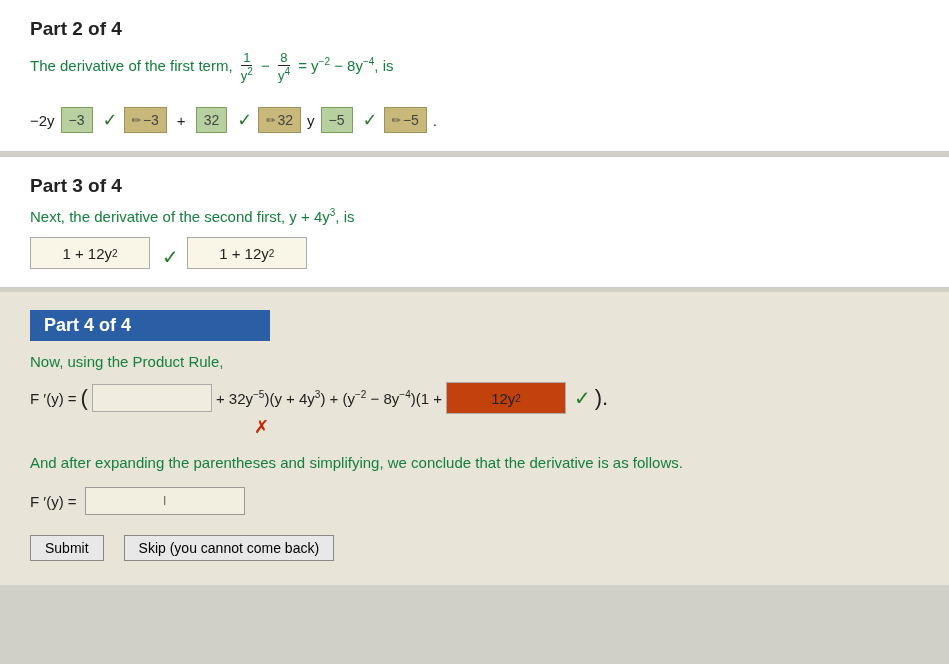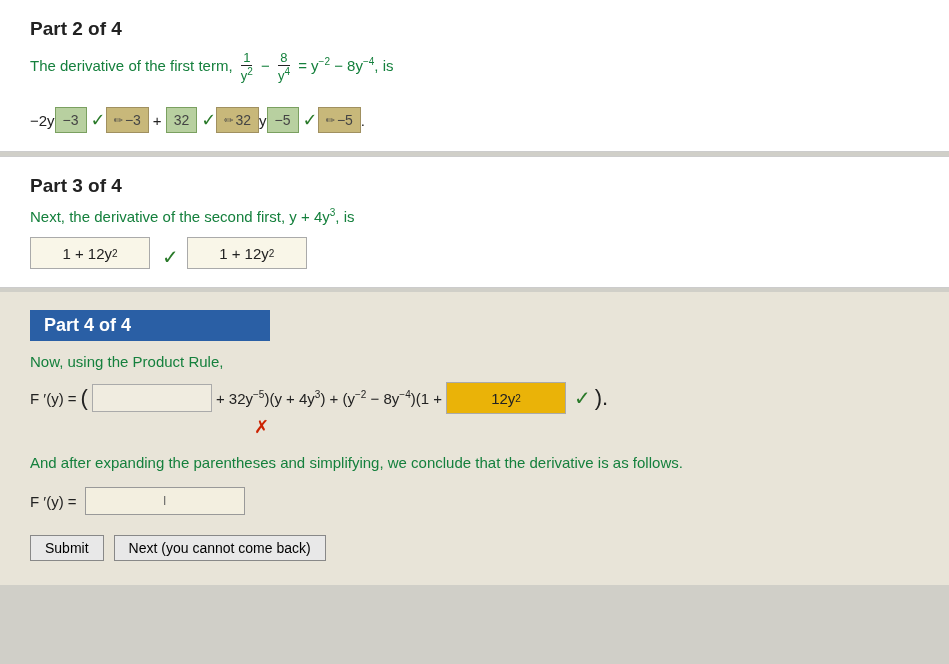--- a/index.html
+++ b/index.html
@@ -81,21 +81,21 @@
       height: 26px;
       padding: 2px 7px;
       font-size: 14px;
       border: 1px solid #a09060;
       position: relative;
     }
     sup { font-size: 10px; }
     .part2-row {
       display: flex;
       align-items: center;
-      gap: 0;
+      gap: 6px;
       margin-top: 24px;
       flex-wrap: wrap;
     }
     .part3-row {
       display: flex;
       align-items: flex-end;
       gap: 8px;
       margin-top: 12px;
     }
     .part4-row {
@@ -106,21 +106,21 @@
       flex-wrap: wrap;
     }
     .final-row {
       display: flex;
       align-items: center;
       gap: 8px;
       margin-top: 16px;
     }
     .submit-row {
       display: flex;
-      gap: 10px;
+      gap: 20px;
       margin-top: 20px;
     }
     .btn-submit {
       border: 1px solid #888;
       background: #e8e8e8;
       padding: 4px 14px;
       font-size: 14px;
       cursor: pointer;
     }
     .btn-skip {
@@ -214,33 +214,33 @@
     <span>Part 4 of 4</span>
   </div>
   <div class="part-body">Now, using the Product Rule,</div>
   <div class="part4-row">
     <span>F ′(y) =</span>
     <span style="font-size:22px;">(</span>
     <span class="answer-box-empty" style="min-width:120px;background:#f0ece0;">&nbsp;</span>
     <span style="font-size:15px;">
       + 32y<sup>−5</sup>)(y + 4y<sup>3</sup>) + (y<sup>−2</sup> − 8y<sup>−4</sup>)(1 +
     </span>
-    <span class="answer-box-large" style="background:#eab308;">
+    <span class="answer-box-large" style="background:#c2410c;">
       12y<sup>2</sup>
     </span>
     <span class="check-green" style="font-size:20px;">✓</span>
     <span style="font-size:22px;">).</span>
   </div>
   <div style="margin-left:220px;margin-top:2px;">
     <span class="cross-red">✗</span>
   </div>
   <div class="part-body" style="margin-top:16px;">And after expanding the parentheses and simplifying, we conclude that the derivative is as follows.</div>
   <div class="final-row">
     <span>F ′(y) =</span>
     <span class="answer-box-input" style="min-width:160px;position:relative;">
       <span style="color:#666;font-size:12px;">I</span>
     </span>
   </div>
   <div class="submit-row">
     <button class="btn-submit">Submit</button>
-    <button class="btn-skip">Next (you cannot come back)</button>
+    <button class="btn-skip">Skip (you cannot come back)</button>
   </div>
 </div>
 
 </body></html>

